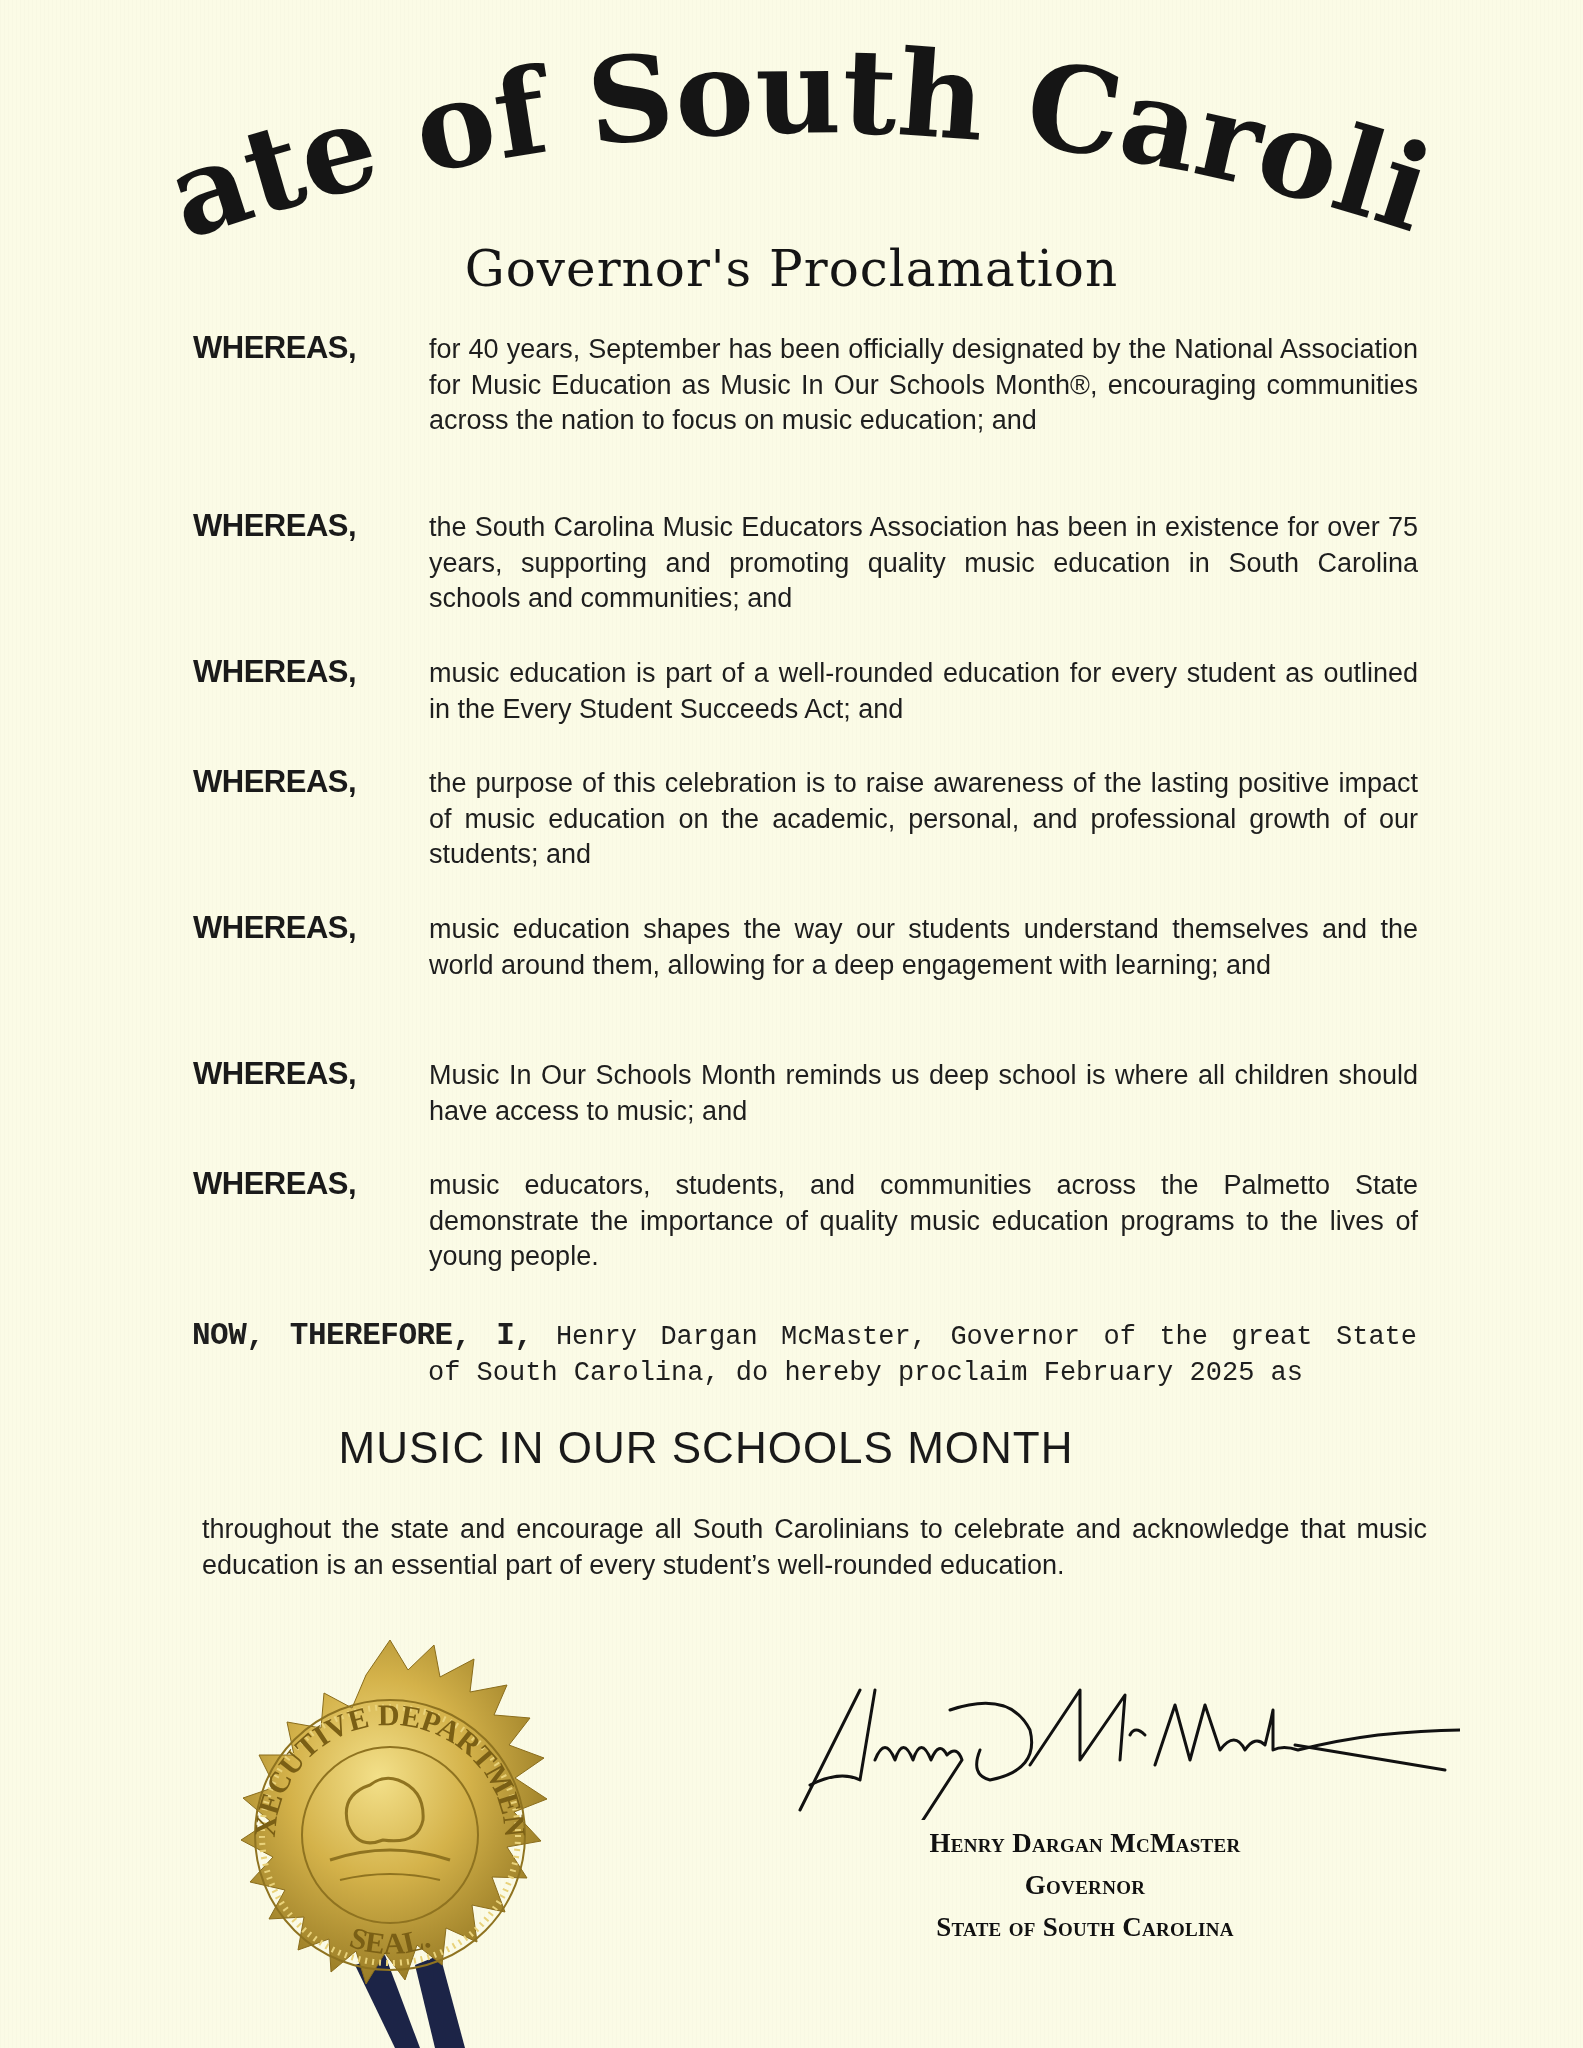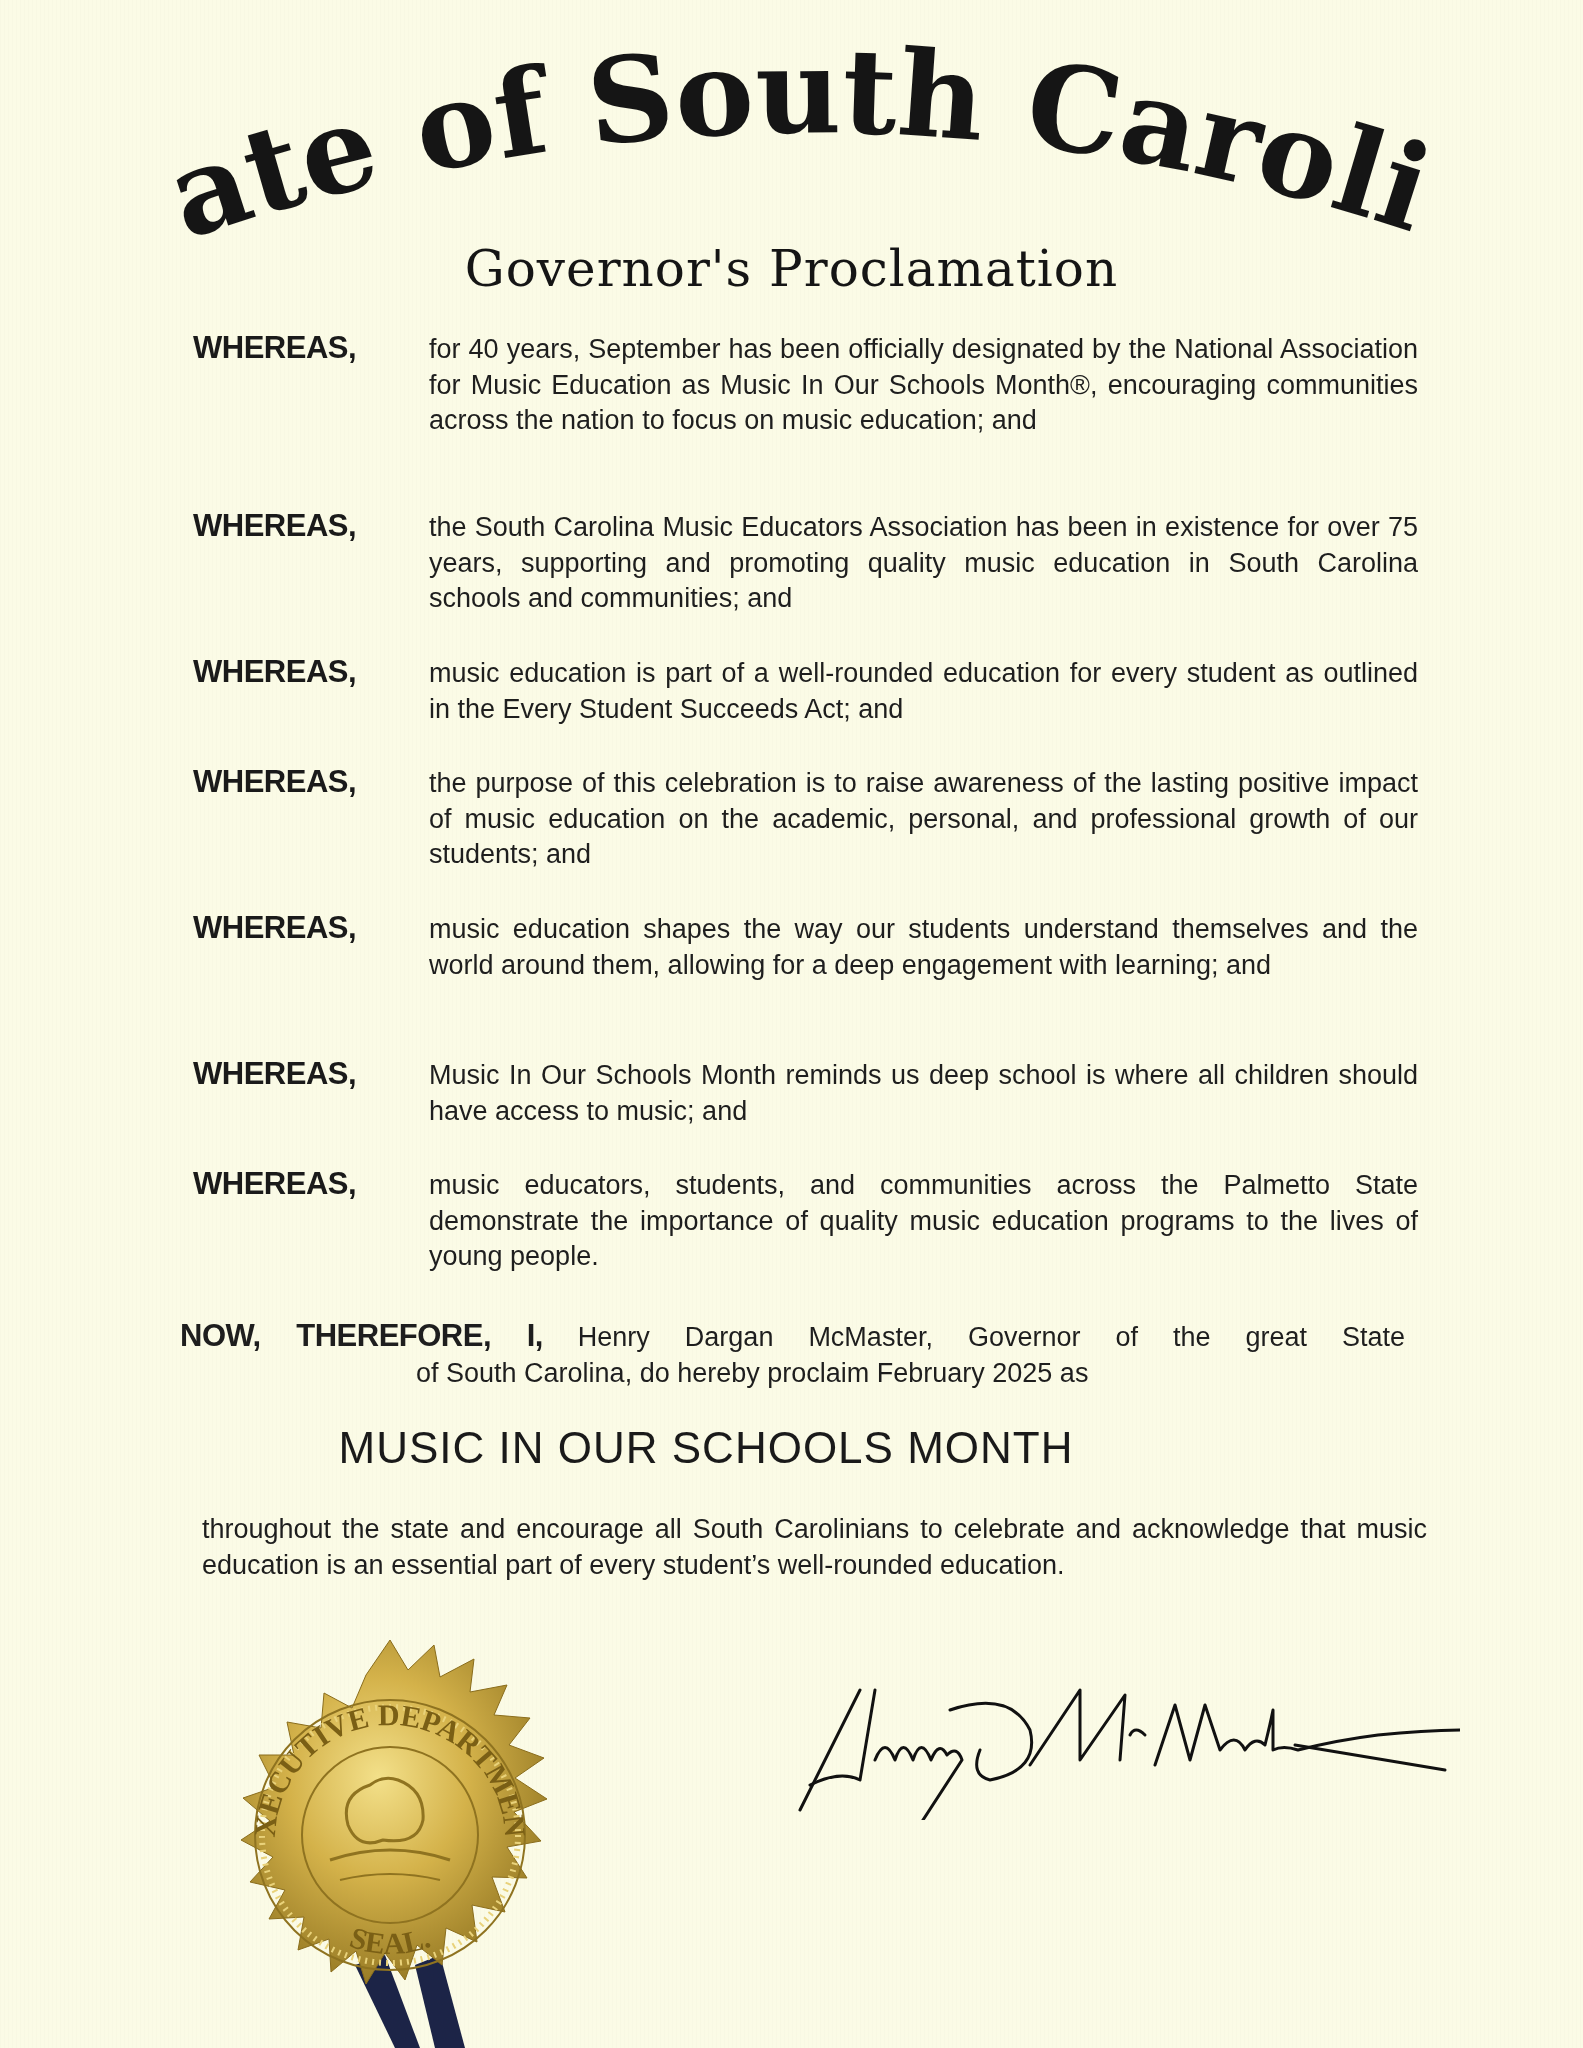--- a/index.html
+++ b/index.html
@@ -35,22 +35,22 @@
     position: absolute; left: 0; top: 0;
     font-weight: bold; font-size: 31px; letter-spacing: -0.5px;
     color: #1a1a1a;
   }
   .clause .body {
     position: absolute; left: 236px; width: 989px; top: 2px;
     font-size: 27px; line-height: 35.5px; text-align: justify;
     color: #1e1e1e;
   }
   .now {
-    position: absolute; left: 180px; width: 1225px; top: 1318px;
-    font-size: 27px; line-height: 35.5px; color: #1e1e1e;
+    position: absolute; left: 192px; width: 1225px; top: 1318px;
+    font-size: 27px; line-height: 35.5px; color: #1e1e1e; font-family: Liberation Mono, monospace;
   }
   .now .lead { font-weight: bold; font-size: 31px; letter-spacing: -0.5px; }
   .now .line1 { text-align: justify; text-align-last: justify; }
   .now .line2 { padding-left: 236px; }
   .proclaim-title {
     position: absolute; left: 0; width: 1364px; top: 1423px;
     text-align: center; font-size: 44px; letter-spacing: 1px; color: #1a1a1a; margin-left: 24px;
   }
   .closing {
     position: absolute; left: 202px; width: 1225px; top: 1512px;
@@ -154,14 +154,19 @@
       <path d="M 30 135 Q 60 120 80 130 L 95 40"></path>
       <path d="M 95 110 q 10 -25 20 0 q 8 -25 18 0 q 8 -25 18 0 q 8 -20 16 -5 q 10 -10 15 5 L 130 190"></path>
       <path d="M 170 60 q 60 -20 80 20 q 10 40 -40 50 q -20 -5 -10 -30"></path>
       <path d="M 250 115 L 300 40 L 300 110 L 345 45 L 340 110"></path>
       <path d="M 350 85 q 5 -10 15 0"></path>
       <path d="M 375 115 L 395 55 L 410 110 L 425 55 L 440 100 q 15 -20 25 0 q 10 -15 20 -5 q 5 -20 8 -35 l 0 40 q 10 -5 25 0 q 40 -10 80 -15 q 50 -5 90 -5"></path>
       <path d="M 515 95 q 60 10 150 25"></path>
     </g>
   </svg>
 
+  <div class="sig-block">
+    <div>Henry Dargan McMaster</div>
+    <div>Governor</div>
+    <div>State of South Carolina</div>
+  </div>
 
 </div>
 
 </body></html>

